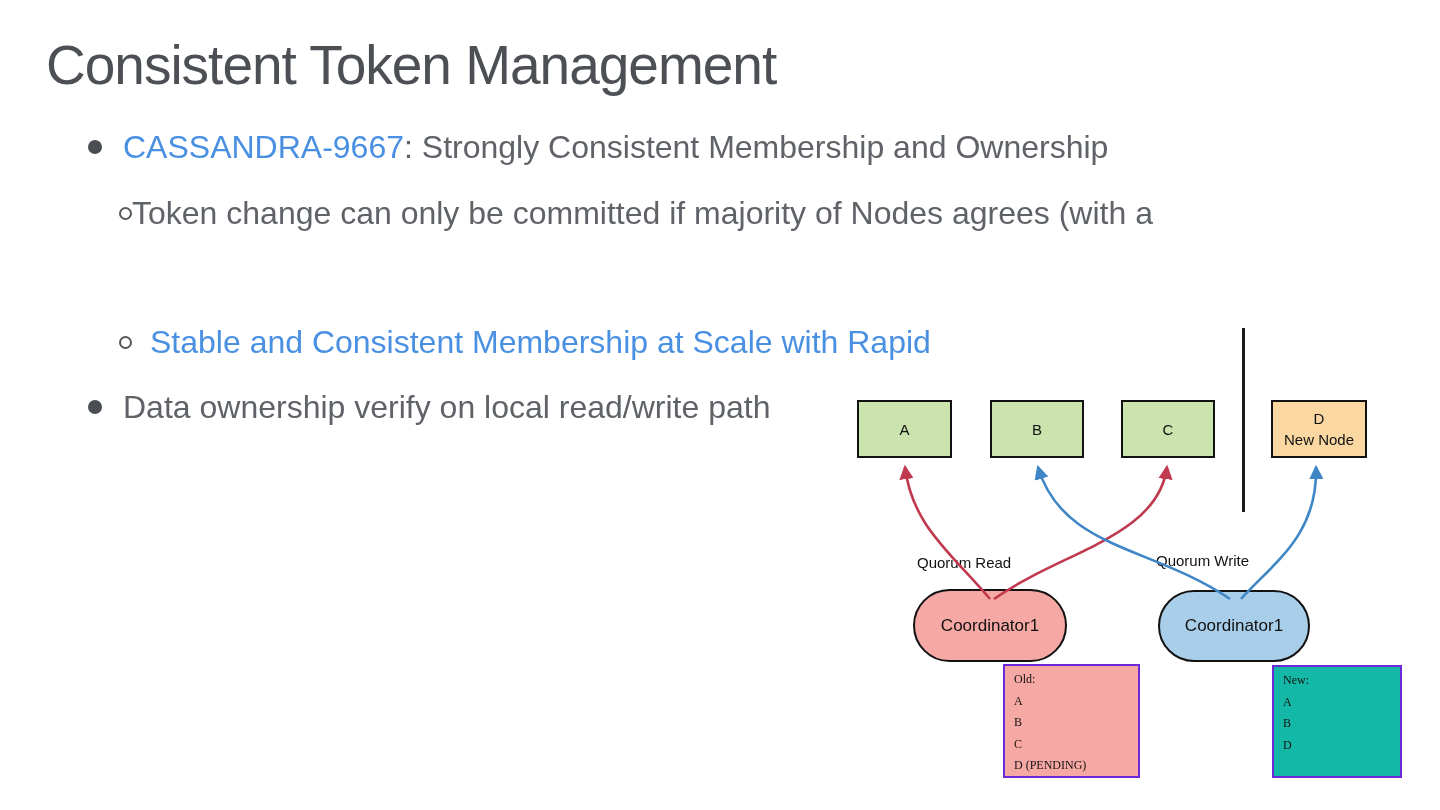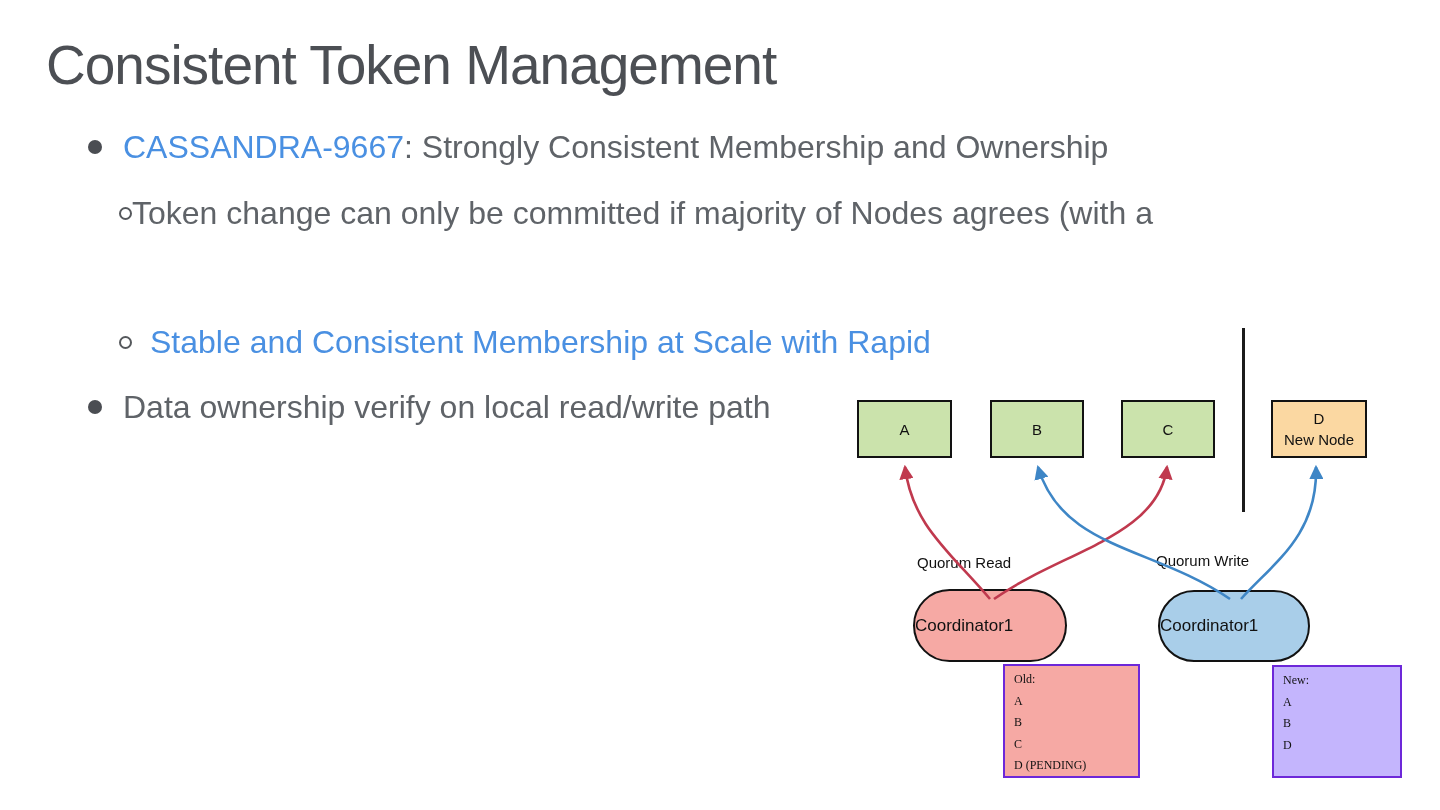--- a/index.html
+++ b/index.html
@@ -41,32 +41,32 @@
     font-size:15px; color:#111; text-align:center;
   }
   .node-a { left:857px;  top:400px; width:95px; height:58px; background:#cbe3ac; }
   .node-b { left:990px;  top:400px; width:94px; height:58px; background:#cbe3ac; }
   .node-c { left:1121px; top:400px; width:94px; height:58px; background:#cbe3ac; }
   .node-d { left:1271px; top:400px; width:96px; height:58px; background:#fbd8a2;
             flex-direction:column; line-height:1.4; }
 
   .coord {
     position:absolute; border:2px solid #121212; border-radius:37px; z-index:3;
-    display:flex; align-items:center; 
+    display:flex; align-items:center; justify-content:center;
     font-size:17px; color:#111;
   }
   .coord-read  { left:913px;  top:589px; width:154px; height:73px; background:#f6a9a4; }
   .coord-write { left:1158px; top:590px; width:152px; height:72px; background:#a9cee9; }
 
   .listbox {
     position:absolute; border:2px solid #6d28d9; z-index:2;
     font-size:12px; line-height:21.5px; color:#111; padding:3px 0 0 9px;font-family:Liberation Serif, serif;
   }
   .old-box { left:1003px; top:664px; width:137px; height:114px; background:#f6a9a4; }
-  .new-box { left:1272px; top:665px; width:130px; height:113px; background:#c4b5fd; }
+  .new-box { left:1272px; top:665px; width:130px; height:113px; background:#14b8a6; }
 
   .qlabel { position:absolute; font-size:15px; color:#111; z-index:2; white-space:nowrap; }
   .q-read  { left:917px;  top:554px; }
   .q-write { left:1156px; top:552px; }
 
   svg.overlay {
     position:absolute; left:0; top:0; width:1440px; height:810px;
     z-index:4; pointer-events:none;
   }
 </style>

